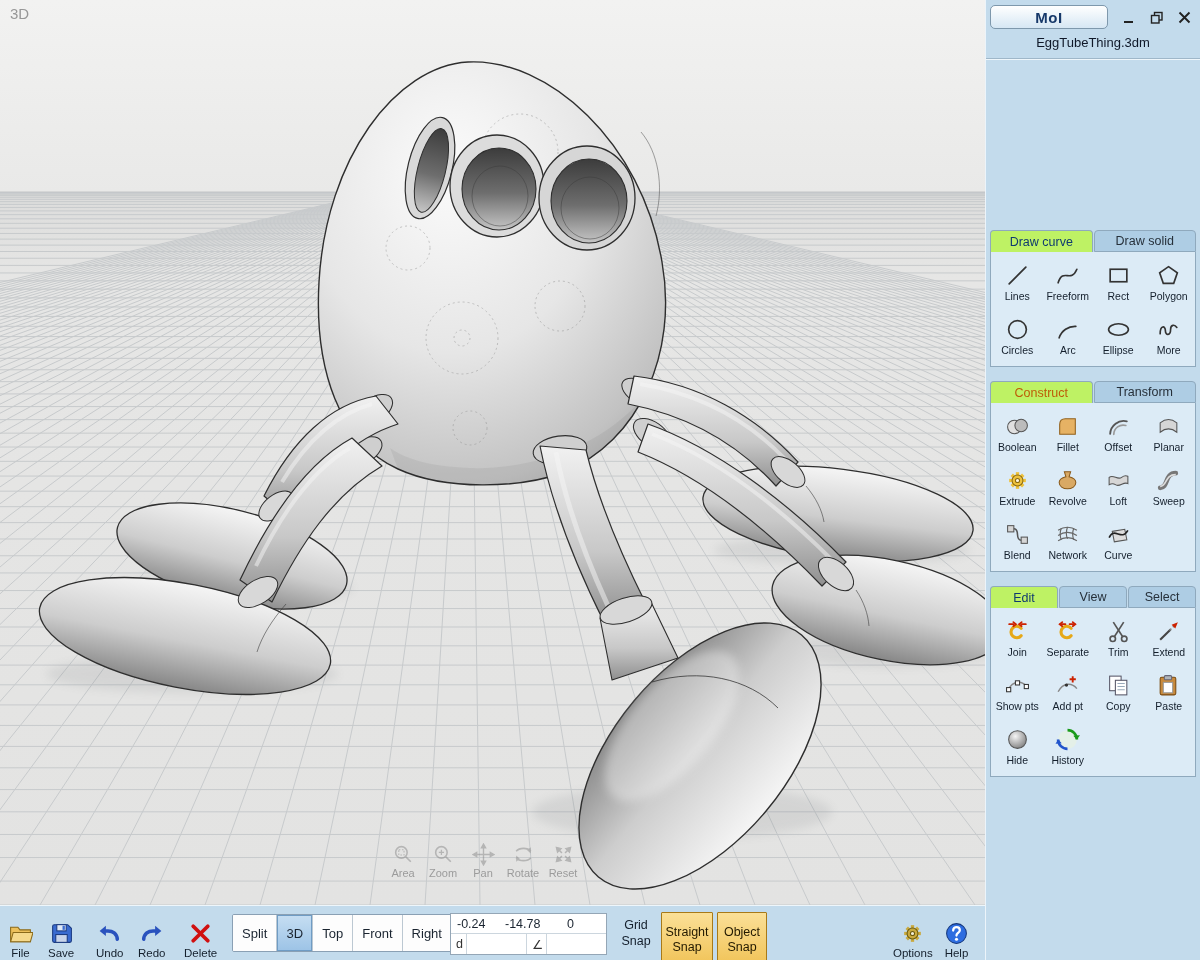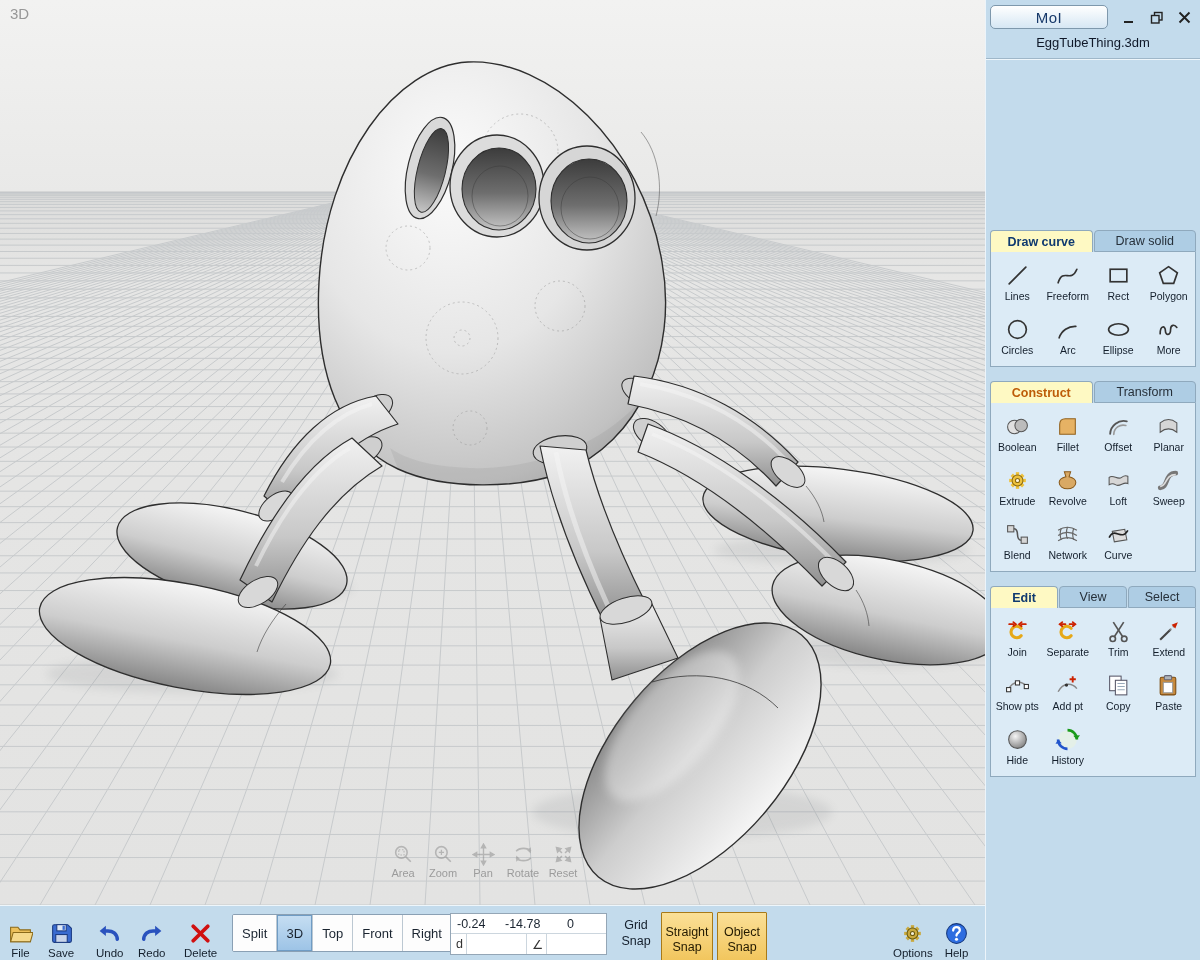--- a/index.html
+++ b/index.html
@@ -12,31 +12,31 @@
   .viewport svg.scene{position:absolute;left:0;top:0}
   .vp-label{position:absolute;left:10px;top:5px;font-size:15px;color:#979797;z-index:3}
   .nav-overlay{position:absolute;left:383px;top:843px;display:flex;z-index:3}
   .nav-item{width:40px;display:flex;flex-direction:column;align-items:center;cursor:pointer}
   .nav-item svg{width:23px;height:23px;opacity:.5}
   .nav-label{font-size:11px;color:#9b9b9b;margin-top:1px}
 
   
   .sidebar{position:absolute;left:985px;top:0;width:215px;height:960px;background:#c3dbec;border-left:1px solid #ecf4fa}
   .titlebar{display:flex;align-items:center;height:30px;padding:4px 6px 0 4px}
-  .moi-btn{width:118px;height:24px;background:linear-gradient(#ffffff,#d6e7f4);border:1px solid #7e98ac;border-radius:5px;display:flex;align-items:center;justify-content:center;font-size:15px;color:#17396a;font-weight:normal;letter-spacing:.5px;cursor:pointer}
+  .moi-btn{width:118px;height:24px;background:linear-gradient(#ffffff,#d6e7f4);border:1px solid #7e98ac;border-radius:5px;display:flex;align-items:center;justify-content:center;font-size:15px;color:#17396a;font-weight:bold;letter-spacing:.5px;cursor:pointer}
   .win-btns{display:flex;margin-left:auto;gap:9px}
   .win-btn{width:19px;height:17px;display:flex;align-items:center;justify-content:center;cursor:pointer}
   .filename{text-align:center;font-size:13px;color:#0f1828;margin-top:5px}
   .sidebar-sep{border-top:1px solid #9fb7c9;border-bottom:1px solid #eef6fb;margin:8px 0 0}
   .panel-spacer{height:170px}
   .panel{margin:0 4px 14px}
   .tabs{display:flex}
   .tab{flex:1;height:22px;display:flex;align-items:center;justify-content:center;font-size:12.5px;color:#26303a;background:#aecde4;border:1px solid #8fa9bd;border-radius:4px 4px 0 0;cursor:pointer;margin-right:1px}
   .tab:last-child{margin-right:0}
-  .tab.active{background:#fef9c3;border-bottom:none;color:#0f3a70;font-weight:bold}
+  .tab.active{background:#bef264;border-bottom:none;color:#0f3a70;font-weight:normal}
   .tab.active.construct-accent{color:#bd5c08}
   .tools{background:#dcebf6;border:1px solid #8fa9bd;border-top:none;display:grid;grid-template-columns:repeat(4,1fr);padding:3px 1px}
   .tool{height:54px;display:flex;flex-direction:column;align-items:center;justify-content:center;cursor:pointer;border-radius:3px}
   .tool svg{width:25px;height:25px}
   .tool-label{font-size:10.5px;color:#141f2c;margin-top:2px;white-space:nowrap}
 
   
   .bottombar{position:absolute;left:0;top:905px;width:985px;height:55px;background:#c3dbec;border-top:1px solid #eef6fb}
   .bb-item{position:absolute;top:15px;display:flex;flex-direction:column;align-items:center;cursor:pointer}
   .bb-item svg{width:25px;height:25px}

